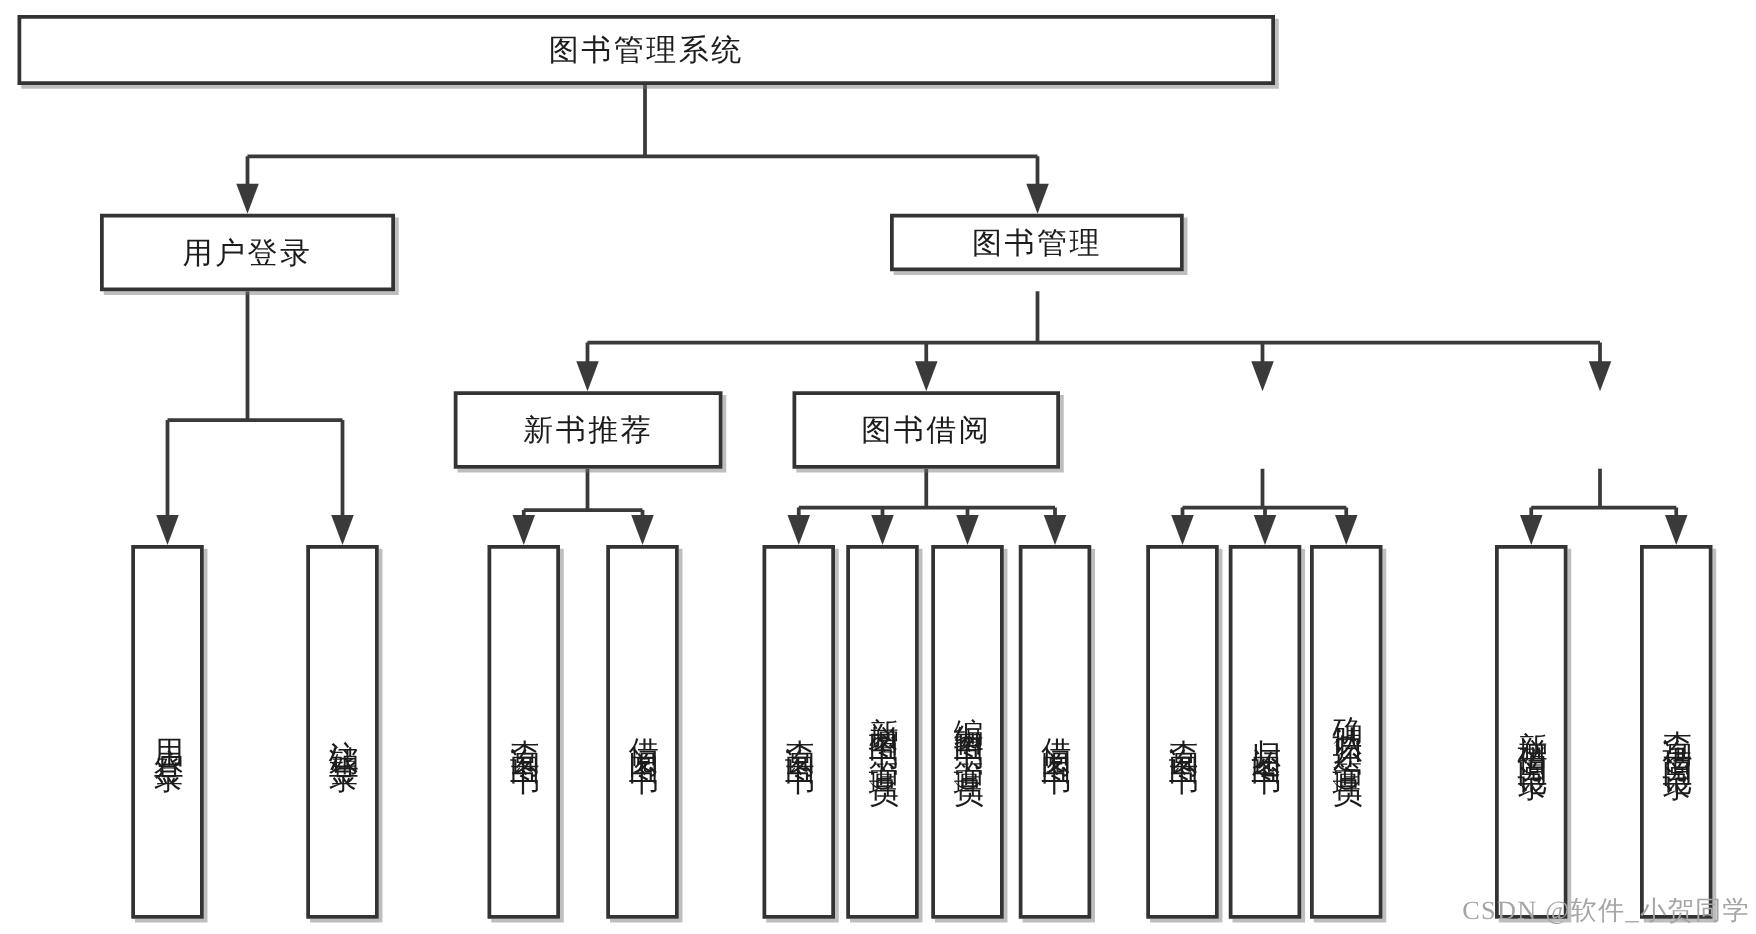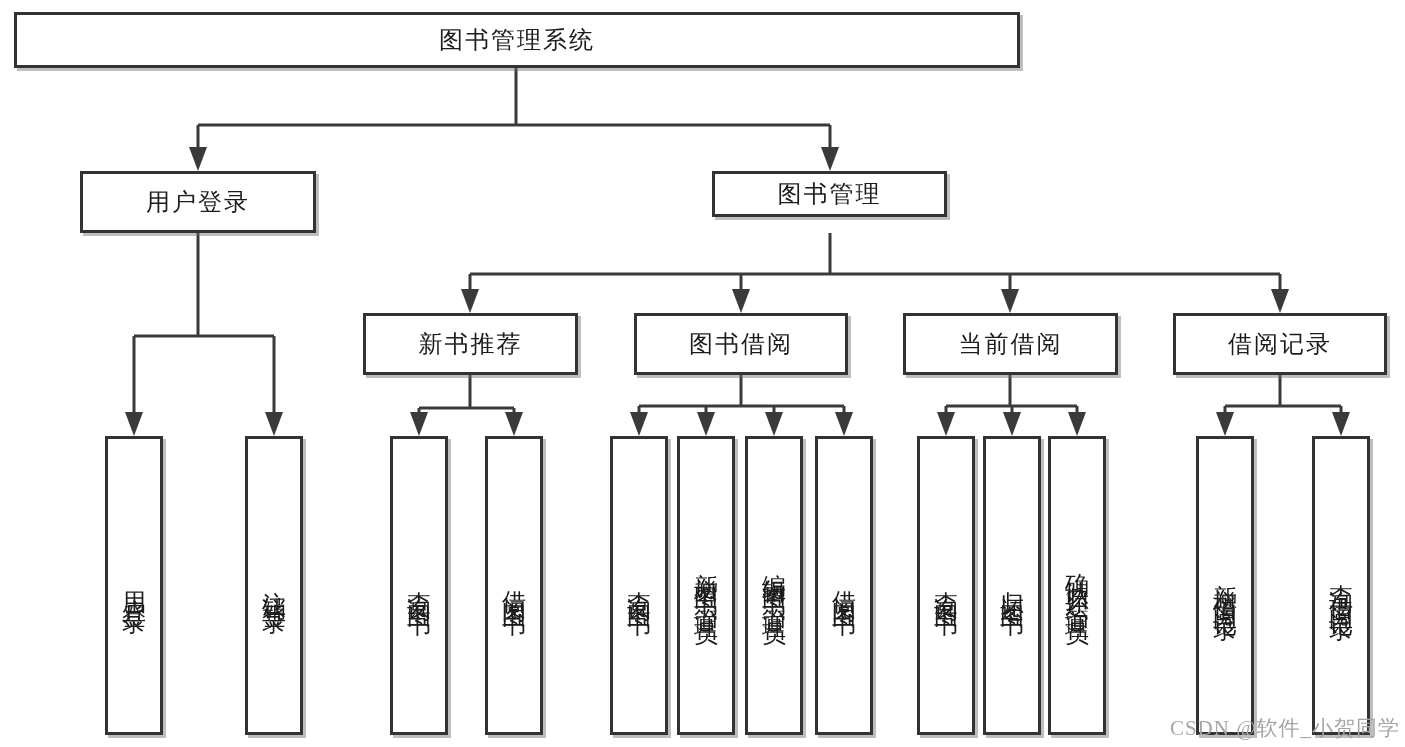--- a/index.html
+++ b/index.html
@@ -77,26 +77,20 @@
   <div class="node h" style="left:712px;top:171px;width:235px;height:46px">
     <span>图书管理</span>
   </div>
 
   <div class="node h" style="left:634px;top:313px;width:214px;height:62px">
     <span>图书借阅</span>
   </div>
   <div class="node h" style="left:363px;top:313px;width:215px;height:62px">
     <span>新书推荐</span>
   </div>
-  <div class="node h" style="left:903px;top:313px;width:215px;height:62px">
-    <span>当前借阅</span>
-  </div>
-  <div class="node h" style="left:1173px;top:313px;width:214px;height:62px">
-    <span>借阅记录</span>
-  </div>
 
   <div class="node v" style="left:105px;top:436px;width:58px;height:299px">
     <span>用户登录</span>
   </div>
   <div class="node v" style="left:245px;top:436px;width:58px;height:299px">
     <span>注销登录</span>
   </div>
 
   <div class="node v" style="left:390px;top:436px;width:58px;height:299px">
     <span>查询图书</span>

